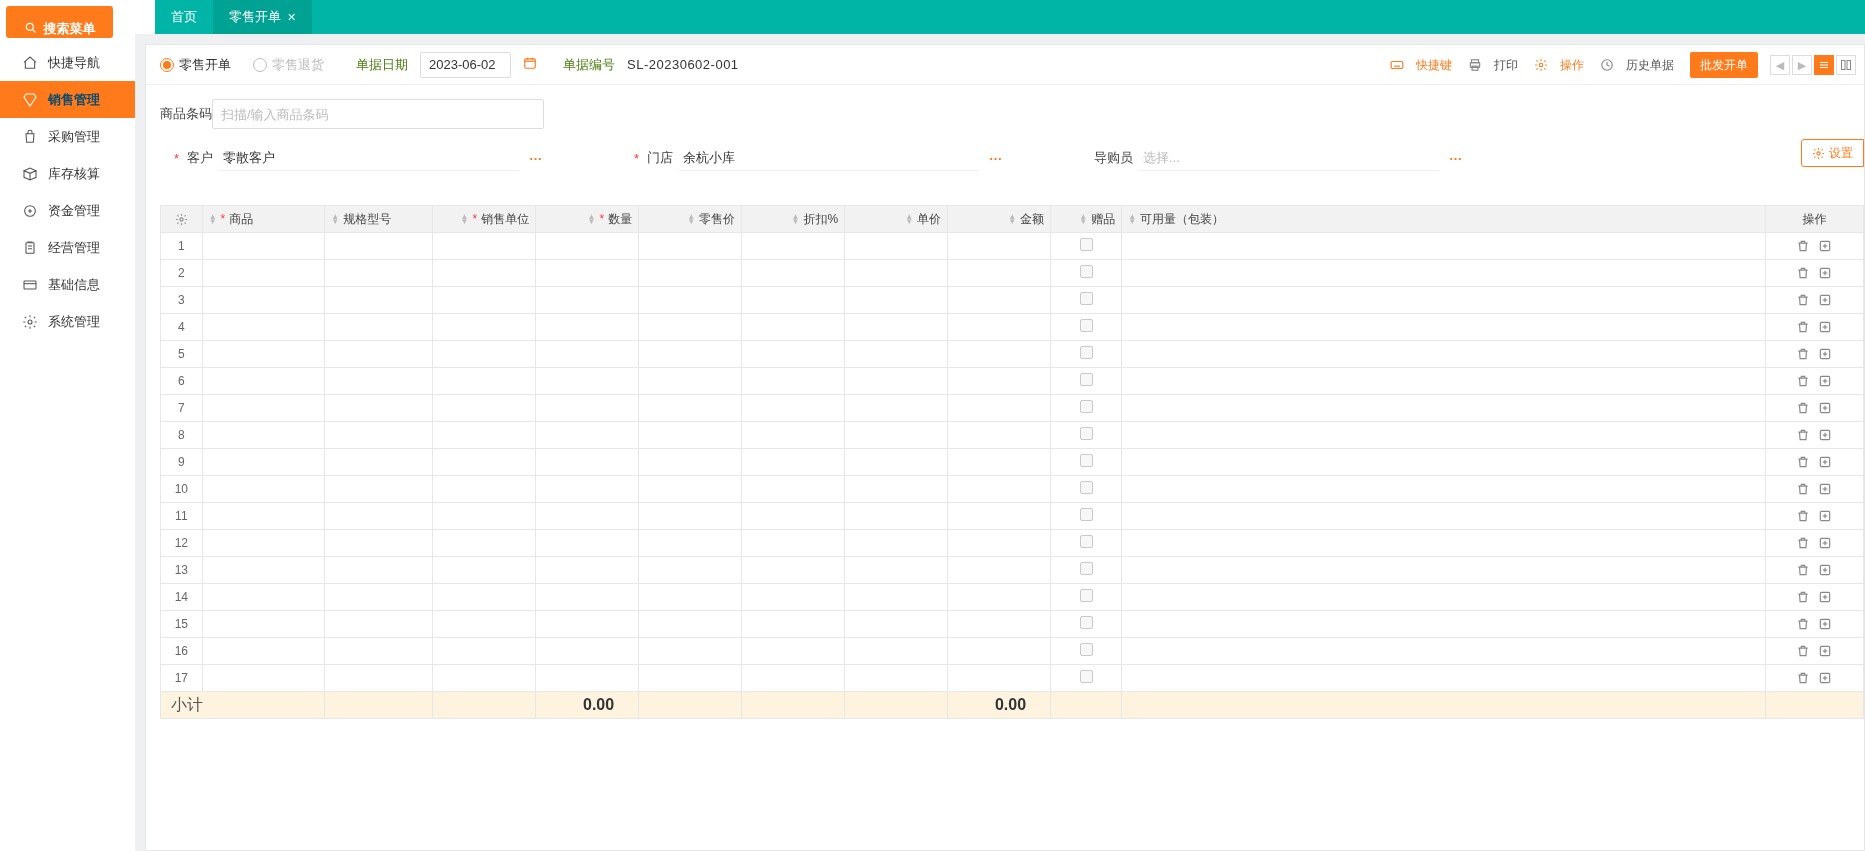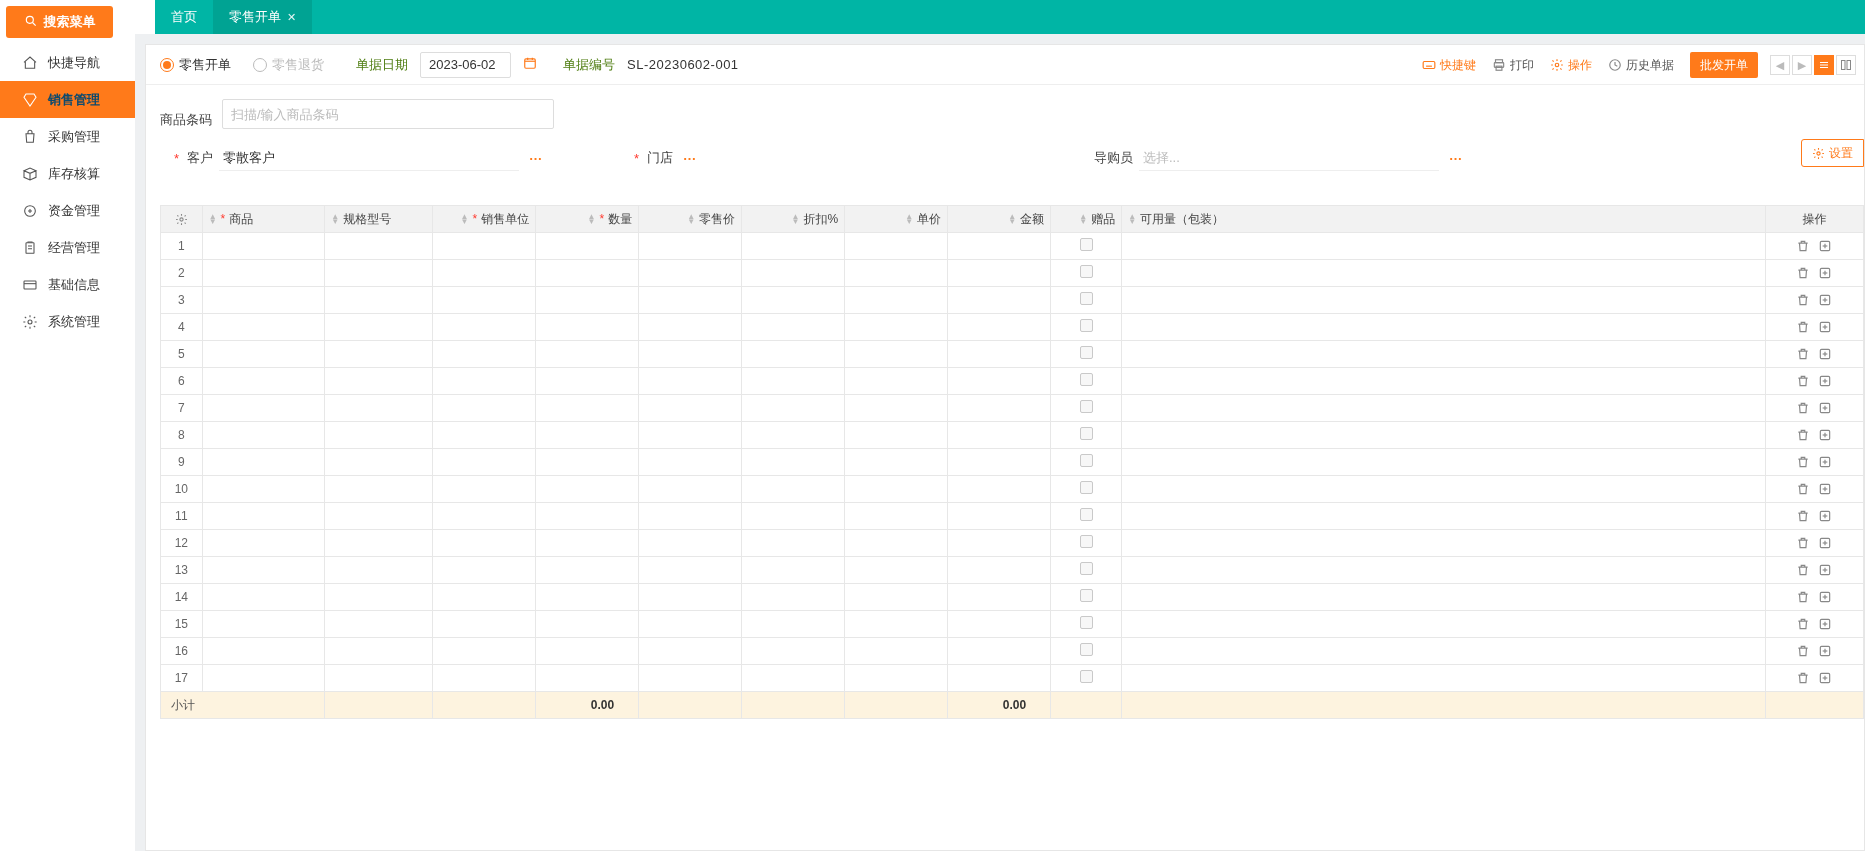--- a/index.html
+++ b/index.html
@@ -1,20 +1,20 @@
 <!DOCTYPE html>
 <html><head>
 <meta charset="utf-8">
 <style>
   * { box-sizing: border-box; margin:0; padding:0; }
   html,body { width:1865px; height:851px; font-family: "Microsoft YaHei","PingFang SC",Arial,sans-serif; font-size:13px; color:#333; background:#fff; overflow:hidden;}
   
   
   .sidebar { position:absolute; left:0; top:0; width:135px; height:851px; background:#fff; }
-  .search-menu-btn { margin:6px 22px 6px 6px; height:32px; background:#ff7a1a; color:#fff; border-radius:3px; display:flex; align-items:center; justify-content:center; font-size:13px; font-weight:bold; gap:6px; cursor:pointer;}
+  .search-menu-btn { margin:6px 22px 6px 6px; height:32px; background:#ff7a1a; color:#fff; border-radius:3px; display:flex; align-items:flex-end; justify-content:center; font-size:13px; font-weight:bold; gap:6px; cursor:pointer;}
   .nav-item { height:37px; display:flex; align-items:center; padding-left:22px; gap:10px; color:#333; font-size:13px; cursor:pointer;}
   .nav-item.active { background:#ff7a1a; color:#0c4a6e;font-weight:bold;}
   .nav-icon { width:16px; height:16px; display:inline-flex; align-items:center; justify-content:center; }
   .nav-icon svg { width:16px; height:16px; }
   .nav-item:not(.active) .nav-icon svg { stroke:#555; fill:none;}
   .nav-item.active .nav-icon svg { stroke:#fff; fill:none;}
   
   
   .tabbar { position:absolute; left:135px; right:0; top:0; height:34px; background:#00b5a5; display:flex; align-items:stretch;margin-left:20px;}
   .tab { padding:0 16px; display:flex; align-items:center; color:#fff; font-size:13px; gap:6px; cursor:pointer;}
@@ -31,30 +31,30 @@
   .radio.checked { border-color:#ff7a1a;}
   .radio.checked::after{ content:""; width:8px; height:8px; background:#ff7a1a; border-radius:50%;}
   .radio-label { margin-right:16px; display:flex; align-items:center; gap:5px; cursor:pointer;}
   .radio-label.disabled { color:#bbb;}
   .sep-label { color:#4d7c0f; margin-left:10px;}
   .date-input { margin-left:6px; height:26px; border:1px solid #ddd; border-radius:2px; padding:0 8px; width:91px; font-size:13px; color:#333; background:#fff;}
   .cal-icon { color:#ff7a1a; margin-left:6px; margin-right:10px; font-size:14px;}
   .docno { letter-spacing:.5px; margin-left:6px;}
   
   .panel-top-right { position:absolute; right:8px; top:0; height:40px; display:flex; align-items:center; gap:4px;}
-  .tbtn { display:flex; align-items:center; gap:4px; padding:0 6px; height:26px; color:#555; font-size:12px; cursor:pointer;}
+  .tbtn { display:flex; align-items:center; gap:12px; padding:0 6px; height:26px; color:#555; font-size:12px; cursor:pointer;}
   .tbtn.orange { color:#ff7a1a;}
   .tbtn .ico { width:14px; height:14px;}
   .bulk-btn { background:#ff7a1a; color:#fff; padding:0 10px; height:26px; display:flex; align-items:center; font-size:12px; border-radius:2px; margin-left:6px; cursor:pointer;}
   .nav-arrows { display:flex; align-items:center; gap:2px; margin-left:8px;}
   .sq { width:20px; height:20px; border:1px solid #ddd; color:#bbb; display:flex; align-items:center; justify-content:center; font-size:11px; cursor:pointer;}
   .sq.orange { background:#ff7a1a; border-color:#ff7a1a; color:#fff;}
   
   
-  .barcode-row { padding:14px 14px 10px 14px; display:flex; align-items:flex-end; gap:10px;}
+  .barcode-row { padding:14px 14px 10px 14px; display:flex; align-items:center; }
   .barcode-label { font-size:13px; color:#444;}
   .barcode-input { width:332px; height:30px; border:1px solid #ddd; border-radius:2px; padding:0 8px; font-size:13px;}
   .barcode-input::placeholder{ color:#bbb;}
   
   
   .filter-row { padding:6px 14px 14px 28px; display:flex; align-items:center; position:relative; font-size:13px;}
   .field { display:flex; align-items:center; gap:6px; position:relative;}
   .req { color:#ff3b30; margin-right:2px;}
   .field-label { color:#444;}
   .field-input { height:26px; border:none; border-bottom:1px solid #eee; background:transparent; padding:0 4px; font-size:13px; color:#333;}
@@ -79,21 +79,21 @@
   .sort { display:inline-flex; flex-direction:column; line-height:5px; font-size:8px; color:#bbb;}
   .sort::before{content:"▲";}
   .sort::after{content:"▼";}
   .req2 { color:#ff3b30;}
   tbody td { text-align:center;}
   tbody td.rn { background:#fff; color:#666;}
   .chk { width:13px; height:13px; border:1px solid #c9c9c9; border-radius:2px; background:#f7f7f7; display:inline-block;}
   .row-actions { display:flex; gap:8px; justify-content:center; align-items:center; height:100%;}
   .row-actions .ic { width:14px; height:14px; color:#888; cursor:pointer;}
   
-  tfoot td { background:#fdf3df; font-size:12px; }
+  tfoot td { background:#fdf3df; font-size:16px; }
   tfoot .lab { text-align:left; padding-left:10px; color:#555;}
   tfoot .num { text-align:right; padding-right:24px; font-weight:bold; color:#333;}
   
   .col-gear   { width:34px;}
   .col-prod   { width:100px;}
   .col-spec   { width:88px;}
   .col-unit   { width:84px;}
   .col-qty    { width:84px;}
   .col-price  { width:84px;}
   .col-disc   { width:84px;}
@@ -290,20 +290,21 @@
     <div class="filter-row">
       <div class="field customer">
         <span class="req">*</span>
         <span class="field-label">客户</span>
         <input class="field-input" value="零散客户" style="">
         <span class="dots">⋯</span>
       </div>
       <div class="field store">
         <span class="req">*</span>
         <span class="field-label">门店</span>
+        <input class="field-input" value="余杭小库" style="">
         <span class="dots">⋯</span>
       </div>
       <div class="field guide">
         <span class="field-label">导购员</span>
         <input class="field-input" placeholder="选择..." style="">
         <span class="dots">⋯</span>
       </div>
       <div class="settings-btn">
         <svg viewBox="0 0 24 24" width="13" height="13" stroke="#ff7a1a" fill="none" stroke-width="2">
             <circle cx="12" cy="12" r="3"></circle>

